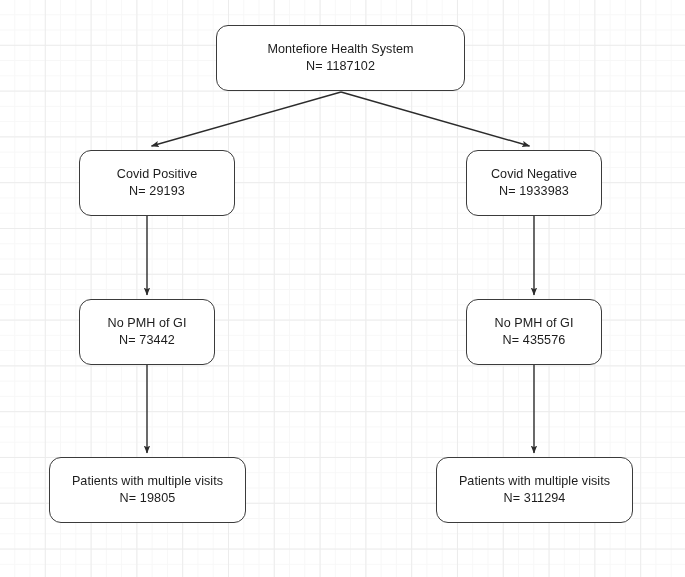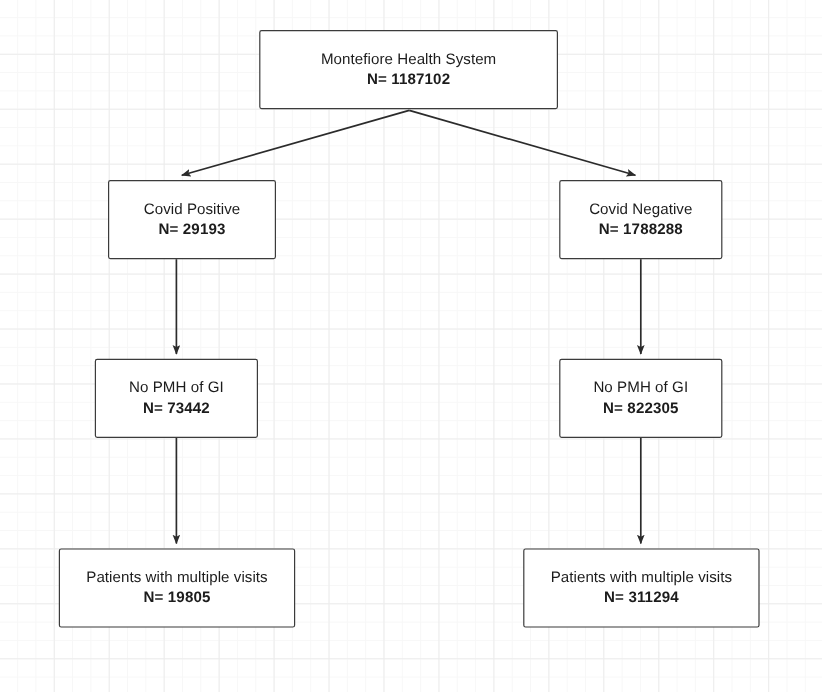--- a/index.html
+++ b/index.html
@@ -33,38 +33,38 @@
     top: 0;
     width: 685px;
     height: 577px;
     pointer-events: none;
   }
   .node {
     position: absolute;
     box-sizing: border-box;
     background: #ffffff;
     border: 1.4px solid #3b3b3b;
-    border-radius: 2px;
+    border-radius: 12px;
     display: flex;
     flex-direction: column;
     align-items: center;
     justify-content: center;
     text-align: center;
     color: #1c1c1c;
     line-height: 1.22;
     z-index: 2;
   }
   .node .title {
     font-size: 12.6px;
     font-weight: 400;
     letter-spacing: 0.05px;
   }
   .node .count {
     font-size: 12.6px;
-    font-weight: bold;
+    font-weight: normal;
     letter-spacing: 0.1px;
     margin-top: 1px;
   }
 </style>
 </head>
 <body>
 
 <div id="canvas">
 
   <svg id="edges" viewBox="0 0 685 577" width="685" height="577" xmlns="http://www.w3.org/2000/svg">
@@ -85,38 +85,38 @@
     <line x1="147" y1="365" x2="147" y2="453" stroke="#2b2b2b" stroke-width="1.4" marker-end="url(#arrowhead)"></line>
 
     <line x1="534" y1="365" x2="534" y2="453" stroke="#2b2b2b" stroke-width="1.4" marker-end="url(#arrowhead)"></line>
   </svg>
 
   <div class="node" style="left:216px; top:25px; width:249px; height:66px;">
     <span class="title">Montefiore Health System</span>
     <span class="count">N= 1187102</span>
   </div>
 
-  <div class="node" style="left:90px; top:150px; width:140px; height:66px;align-items:center;">
+  <div class="node" style="left:79px; top:150px; width:156px; height:66px;align-items:center;">
     <span class="title">Covid Positive</span>
     <span class="count">N= 29193</span>
   </div>
 
   <div class="node" style="left:466px; top:150px; width:136px; height:66px;">
     <span class="title">Covid Negative</span>
-    <span class="count">N= 1788288</span>
+    <span class="count">N= 1933983</span>
   </div>
 
   <div class="node" style="left:79px; top:299px; width:136px; height:66px;">
     <span class="title">No PMH of GI</span>
     <span class="count">N= 73442</span>
   </div>
 
   <div class="node" style="left:466px; top:299px; width:136px; height:66px;">
     <span class="title">No PMH of GI</span>
-    <span class="count">N= 822305</span>
+    <span class="count">N= 435576</span>
   </div>
 
   <div class="node" style="left:49px; top:457px; width:197px; height:66px;">
     <span class="title">Patients with multiple visits</span>
     <span class="count">N= 19805</span>
   </div>
 
   <div class="node" style="left:436px; top:457px; width:197px; height:66px;">
     <span class="title">Patients with multiple visits</span>
     <span class="count">N= 311294</span>

